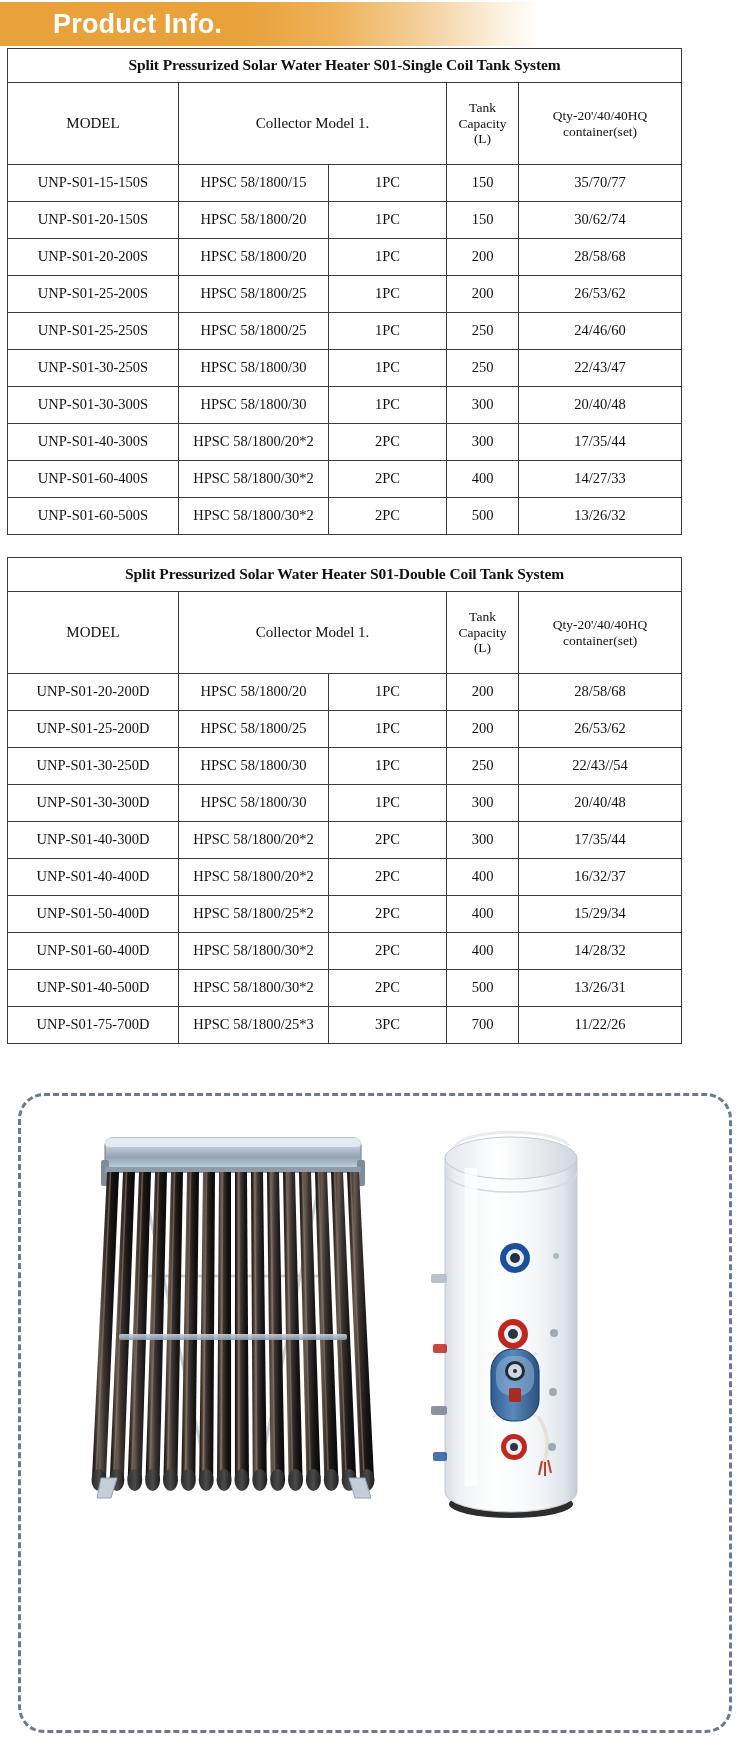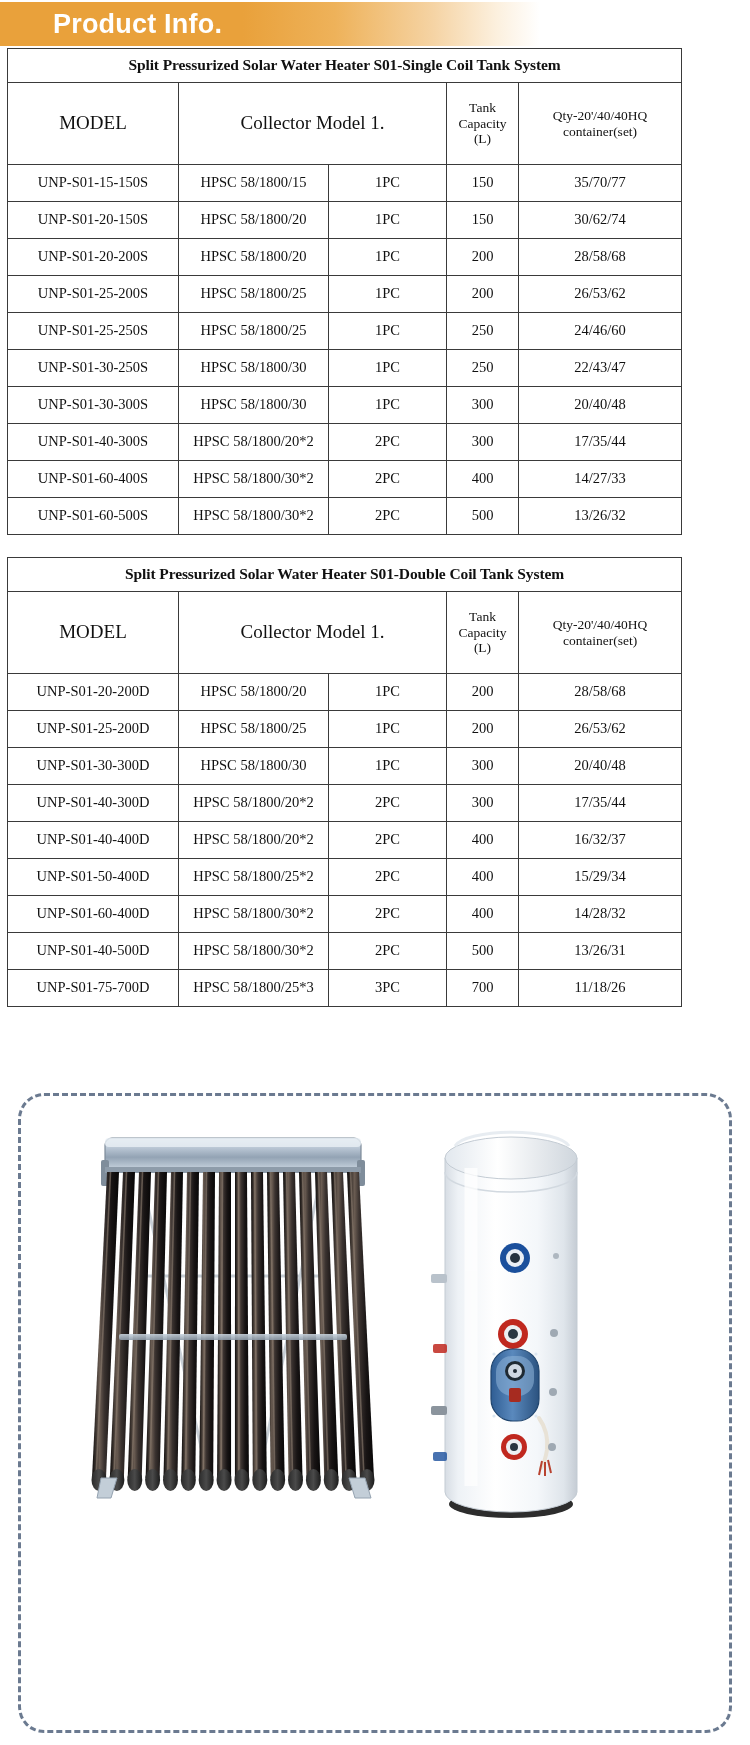--- a/index.html
+++ b/index.html
@@ -65,21 +65,21 @@
     line-height: 1.18;
   }
   .spec-table .title-cell {
     height: 34px;
     font-size: 15.5px;
     font-weight: bold;
     letter-spacing: -0.1px;
   }
   .spec-table .head-cell {
     height: 82px;
-    font-size: 19px;
+    font-size: 15px;
   }
   .spec-table .head-cell.small {
     font-size: 13.5px;
   }
   .spec-table tbody td {
     height: 37px;
     font-size: 14.5px;
   }
   .col-model   { width: 171px; }
   .col-coll    { width: 150px; }
@@ -267,20 +267,27 @@
           <td>28/58/68</td>
         </tr>
         <tr>
           <td>UNP-S01-25-200D</td>
           <td>HPSC 58/1800/25</td>
           <td>1PC</td>
           <td>200</td>
           <td>26/53/62</td>
         </tr>
         <tr>
+          <td>UNP-S01-30-250D</td>
+          <td>HPSC 58/1800/30</td>
+          <td>1PC</td>
+          <td>250</td>
+          <td>22/43//54</td>
+        </tr>
+        <tr>
           <td>UNP-S01-30-300D</td>
           <td>HPSC 58/1800/30</td>
           <td>1PC</td>
           <td>300</td>
           <td>20/40/48</td>
         </tr>
         <tr>
           <td>UNP-S01-40-300D</td>
           <td>HPSC 58/1800/20*2</td>
           <td>2PC</td>
@@ -313,21 +320,21 @@
           <td>HPSC 58/1800/30*2</td>
           <td>2PC</td>
           <td>500</td>
           <td>13/26/31</td>
         </tr>
         <tr>
           <td>UNP-S01-75-700D</td>
           <td>HPSC 58/1800/25*3</td>
           <td>3PC</td>
           <td>700</td>
-          <td>11/18/26</td>
+          <td>11/22/26</td>
         </tr>
       </tbody>
   </table>
 
   <div class="photo-panel">
     <div class="photo-inner">
 
       <svg class="collector" viewBox="0 0 300 390">
         <defs>
           <linearGradient id="hdr" x1="0" y1="0" x2="0" y2="1">

